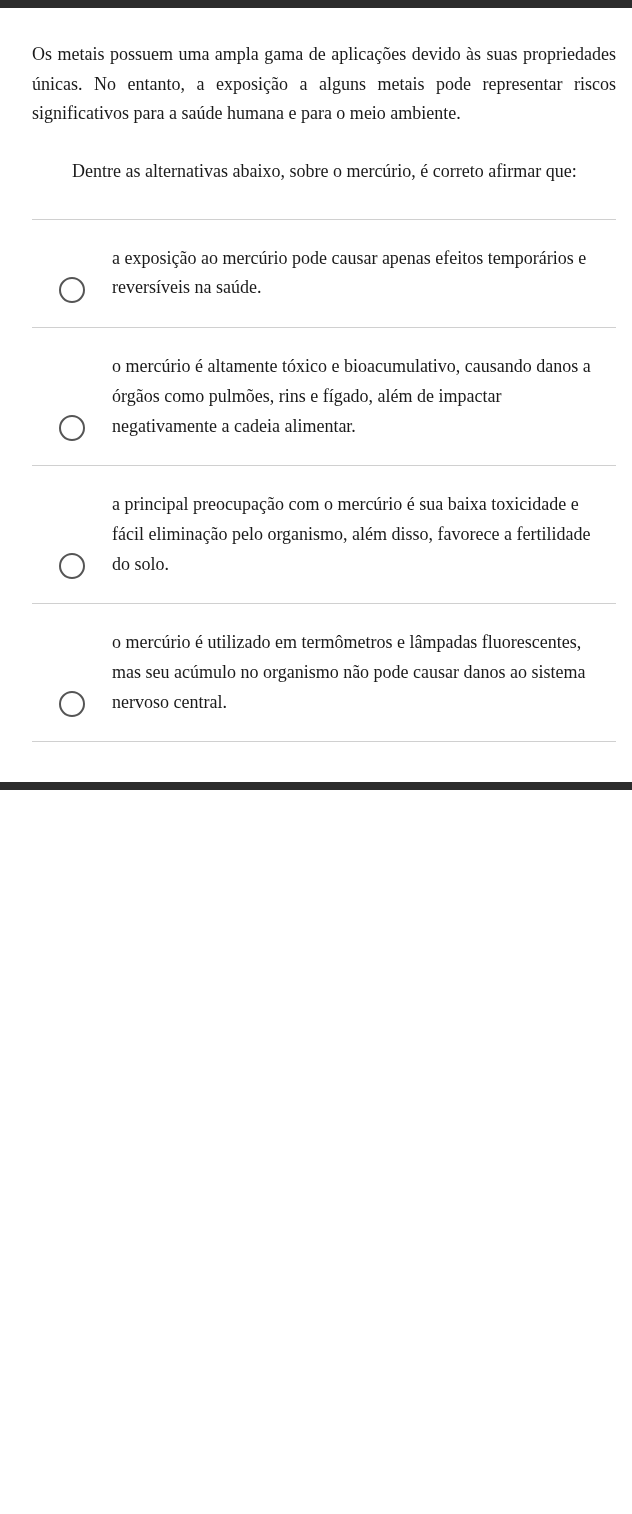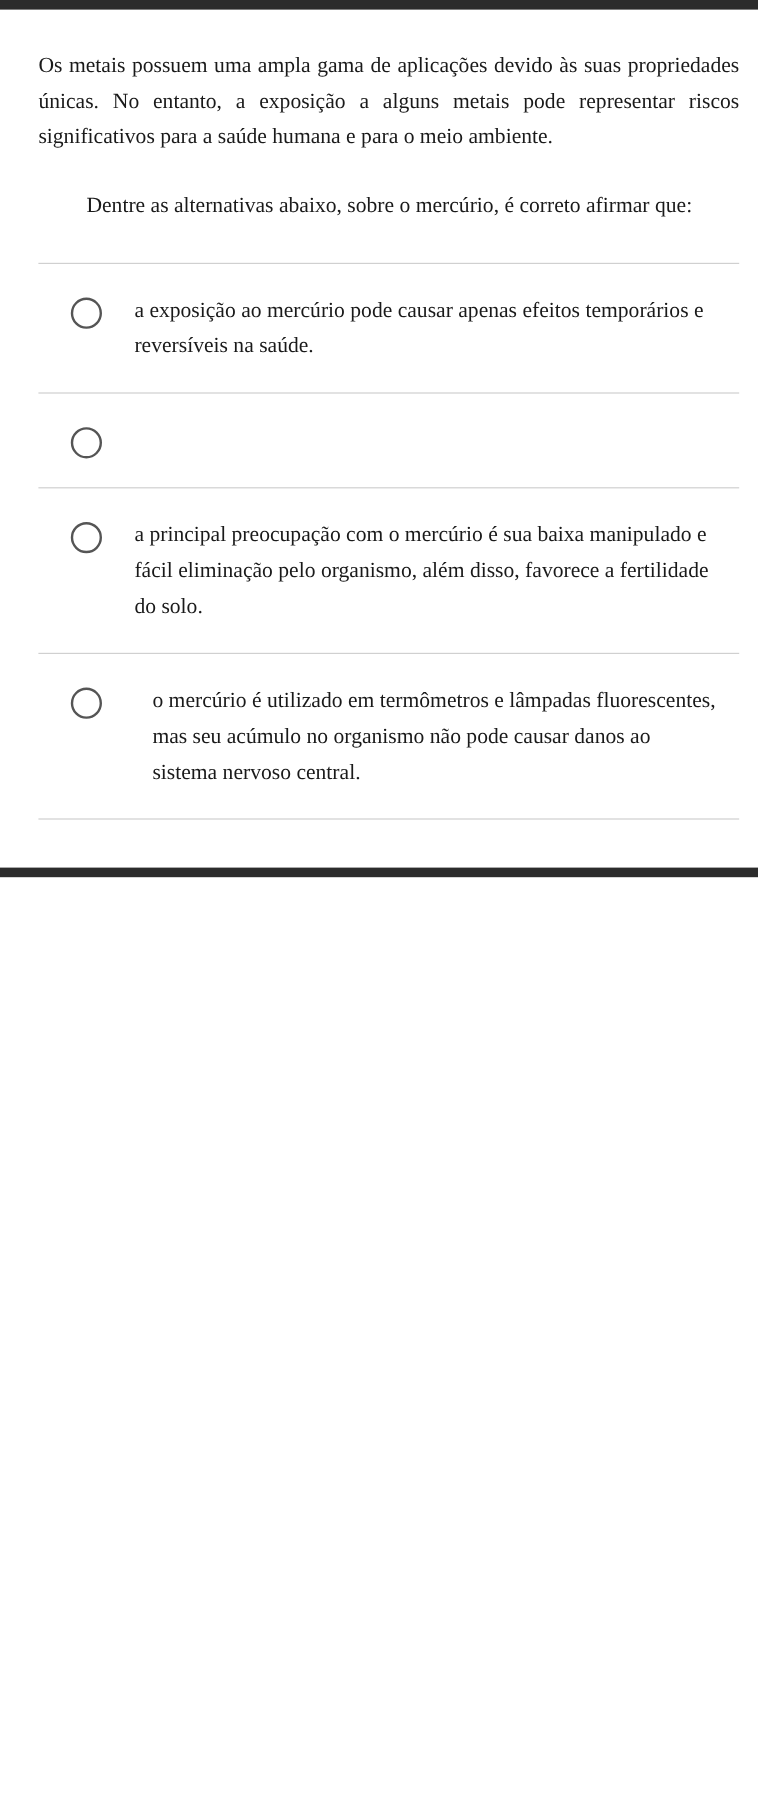--- a/index.html
+++ b/index.html
@@ -41,29 +41,28 @@
     }
 
     .options-list {
       list-style: none;
       padding: 0;
       margin: 0;
     }
 
     .option-item {
       display: flex;
-      align-items: flex-start;
+      align-items: flex-end;
       padding: 24px 0 24px 0;
       border-top: 1px solid #d0d0d0;
       gap: 0;
     }
 
     .option-item:last-child {
       border-bottom: 1px solid #d0d0d0;
-      gap: 15px;
     }
 
     .radio-col {
       width: 80px;
       flex-shrink: 0;
       display: flex;
       align-items: flex-start;
       padding-top: 4px;
       justify-content: center;
     }
@@ -116,27 +115,28 @@
       <div class="radio-col">
         <input type="radio" class="radio-btn" name="mercury-question" style="">
       </div>
       <span class="option-text">a exposição ao mercúrio pode causar apenas efeitos temporários e reversíveis na saúde.</span>
     </li>
 
     <li class="option-item">
       <div class="radio-col">
         <input type="radio" class="radio-btn" name="mercury-question" style="">
       </div>
+      <span class="option-text">o mercúrio é altamente tóxico e bioacumulativo, causando danos a órgãos como pulmões, rins e fígado, além de impactar negativamente a cadeia alimentar.</span>
     </li>
 
     <li class="option-item">
       <div class="radio-col">
         <input type="radio" class="radio-btn" name="mercury-question" style="">
       </div>
-      <span class="option-text">a principal preocupação com o mercúrio é sua baixa manipulado e fácil eliminação pelo organismo, além disso, favorece a fertilidade do solo.</span>
+      <span class="option-text">a principal preocupação com o mercúrio é sua baixa toxicidade e fácil eliminação pelo organismo, além disso, favorece a fertilidade do solo.</span>
     </li>
 
 
     <li class="option-item">
       <div class="radio-col">
         <input type="radio" class="radio-btn" name="mercury-question" style="">
       </div>
       <span class="option-text">o mercúrio é utilizado em termômetros e lâmpadas fluorescentes, mas seu acúmulo no organismo não pode causar danos ao sistema nervoso central.</span>
     </li>
 

